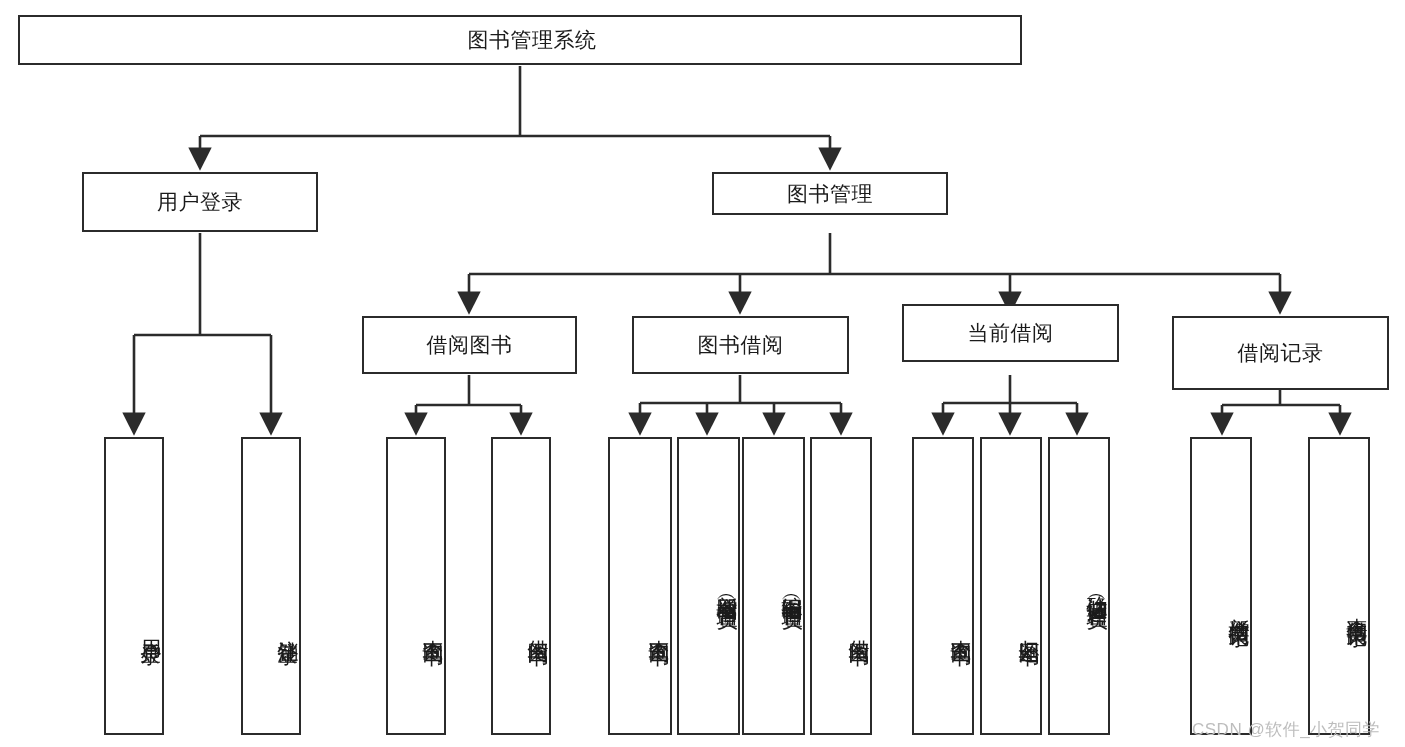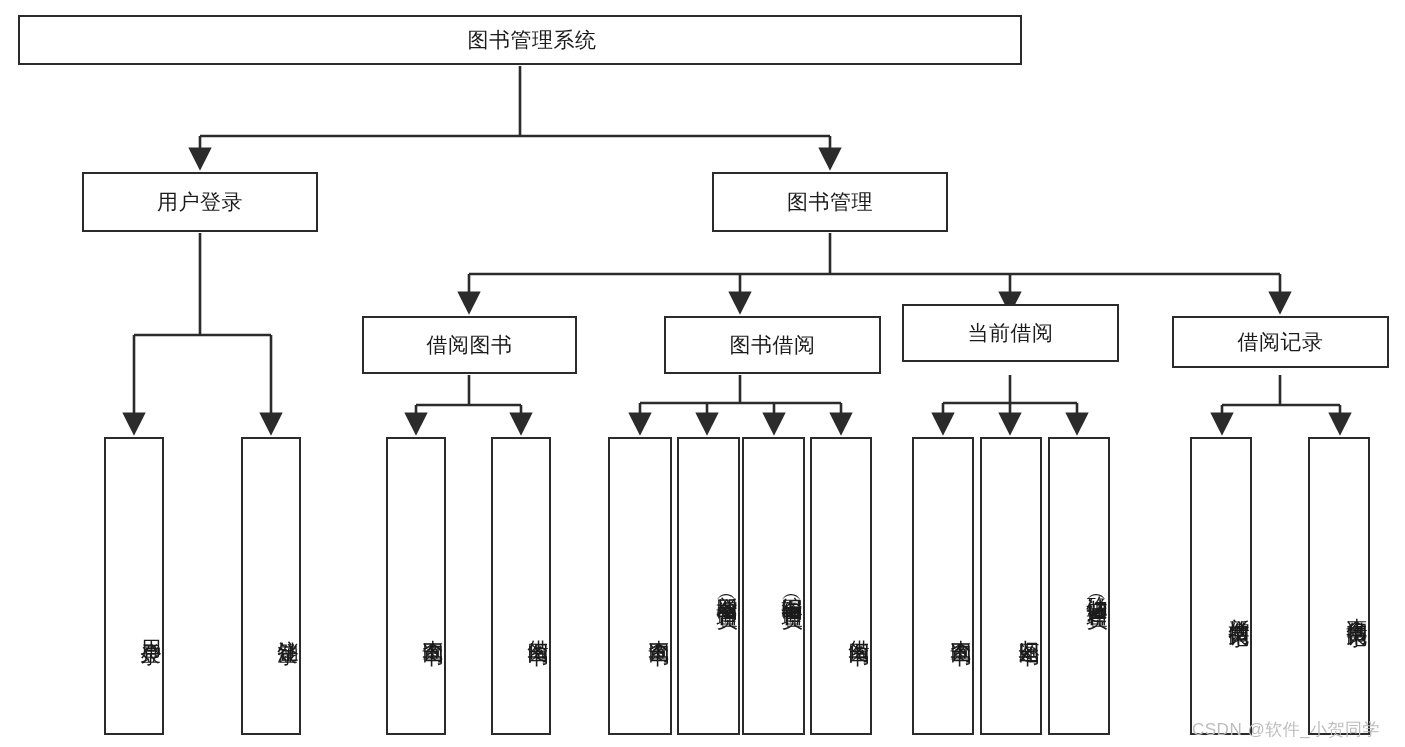--- a/index.html
+++ b/index.html
@@ -119,34 +119,34 @@
     </g>
   </svg>
 
   <div class="node h" style="left:18px; top:15px; width:1004px; height:50px;padding-left:24px;">
     <span>图书管理系统</span>
   </div>
 
   <div class="node h" style="left:82px; top:172px; width:236px; height:60px;">
     <span>用户登录</span>
   </div>
-  <div class="node h" style="left:712px; top:172px; width:236px; height:60px;">
+  <div class="node h" style="left:712px; top:172px; width:236px; height:43px;">
     <span>图书管理</span>
   </div>
 
   <div class="node h" style="left:362px; top:316px; width:215px; height:58px;">
     <span>借阅图书</span>
   </div>
-  <div class="node h" style="left:664px; top:316px; width:217px; height:58px;">
+  <div class="node h" style="left:632px; top:316px; width:217px; height:58px;">
     <span>图书借阅</span>
   </div>
   <div class="node h" style="left:902px; top:304px; width:217px; height:58px;">
     <span>当前借阅</span>
   </div>
-  <div class="node h" style="left:1172px; top:316px; width:217px; height:52px;">
+  <div class="node h" style="left:1172px; top:316px; width:217px; height:74px;">
     <span>借阅记录</span>
   </div>
 
   <div class="node v" style="left:104px; top:437px; width:60px; height:298px; padding-top:82px;">
     <span class="vtxt">用户登录</span>
   </div>
   <div class="node v" style="left:241px; top:437px; width:60px; height:298px; padding-top:82px;">
     <span class="vtxt">注销登录</span>
   </div>
 

